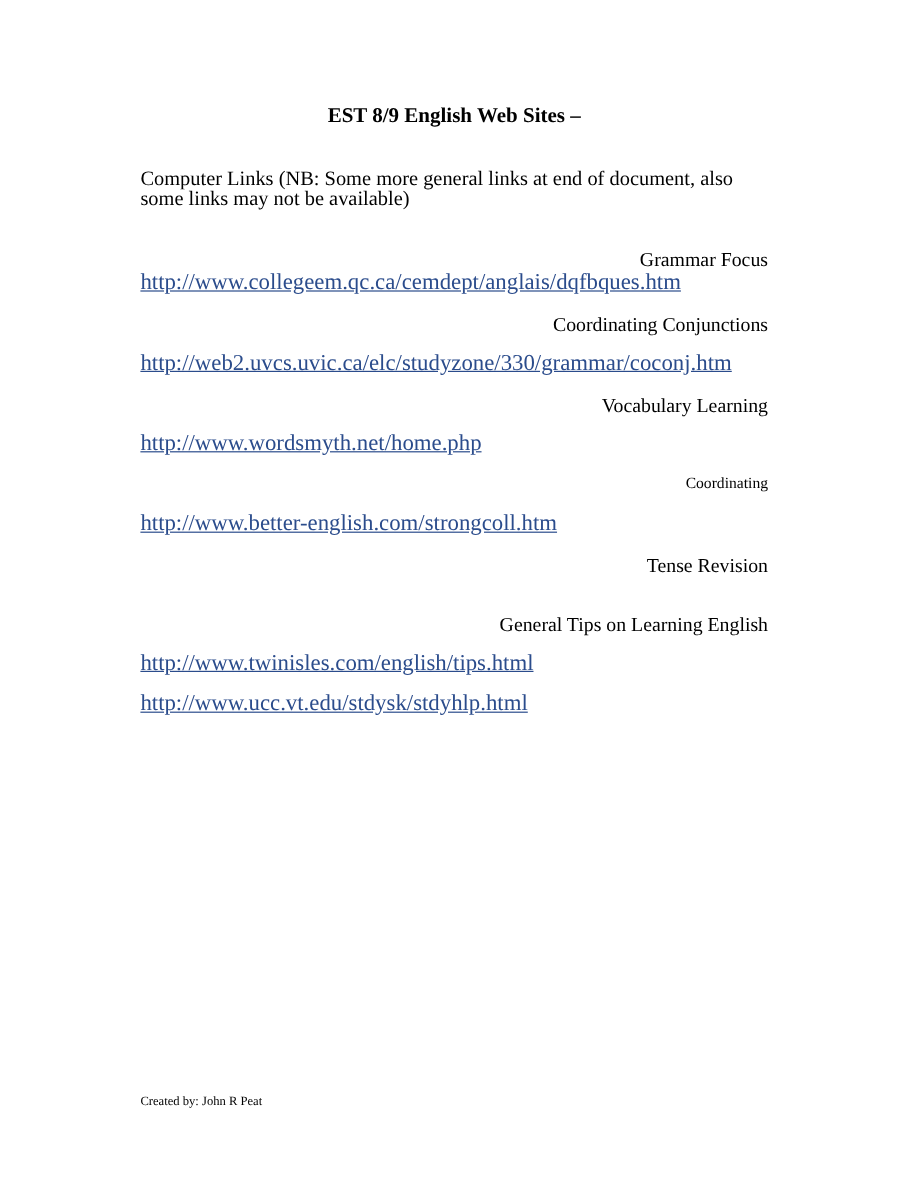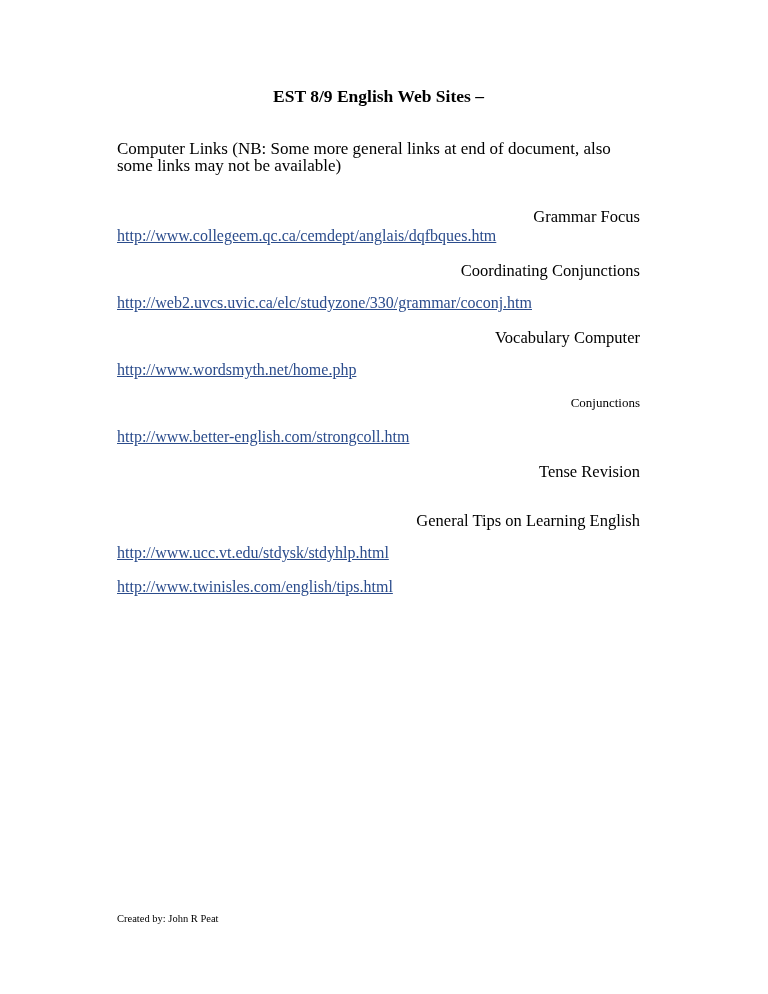--- a/index.html
+++ b/index.html
@@ -46,21 +46,21 @@
     line-height: 19px;
   }
   .section-heading.h-small {
     font-size: 13px;
     line-height: 16px;
     margin-bottom: 17px;
   }
   .section.tight .section-heading { margin-bottom: 1px; }
   .doc-link {
     display: block;
-    font-size: 16px;
+    font-size: 19px;
     line-height: 17px;
     margin: 0 0 17px 0;
     color: var(--link-color);
     width: max-content;
   }
   .footer-credit {
     position: absolute;
     left: 117px;
     top: 912px;
     font-size: 10.5px;
@@ -84,40 +84,40 @@
 
   <div class="section">
     <h2 class="section-heading h-large">Coordinating Conjunctions</h2>
     <div class="links">
           <a class="doc-link" href="#">http://web2.uvcs.uvic.ca/elc/studyzone/330/grammar/coconj.htm</a>
         </div>
   </div>
 
 
   <div class="section">
-    <h2 class="section-heading h-large">Vocabulary Computer</h2>
+    <h2 class="section-heading h-large">Vocabulary Learning</h2>
     <div class="links">
           <a class="doc-link" href="#">http://www.wordsmyth.net/home.php</a>
         </div>
   </div>
 
   <div class="section">
-    <h2 class="section-heading h-small">Conjunctions</h2>
+    <h2 class="section-heading h-small">Coordinating</h2>
     <div class="links">
           <a class="doc-link" href="#">http://www.better-english.com/strongcoll.htm</a>
         </div>
   </div>
 
   <div class="section">
     <h2 class="section-heading h-large">Tense Revision</h2>
   </div>
 
   <div class="section extra-space">
     <h2 class="section-heading h-large">General Tips on Learning English</h2>
     <div class="links">
+          <a class="doc-link" href="#">http://www.twinisles.com/english/tips.html</a>
           <a class="doc-link" href="#">http://www.ucc.vt.edu/stdysk/stdyhlp.html</a>
-          <a class="doc-link" href="#">http://www.twinisles.com/english/tips.html</a>
         </div>
   </div>
 </div>
 </div>
 
 <div class="footer-credit">Created by: John R Peat</div>
 
 </body></html>

